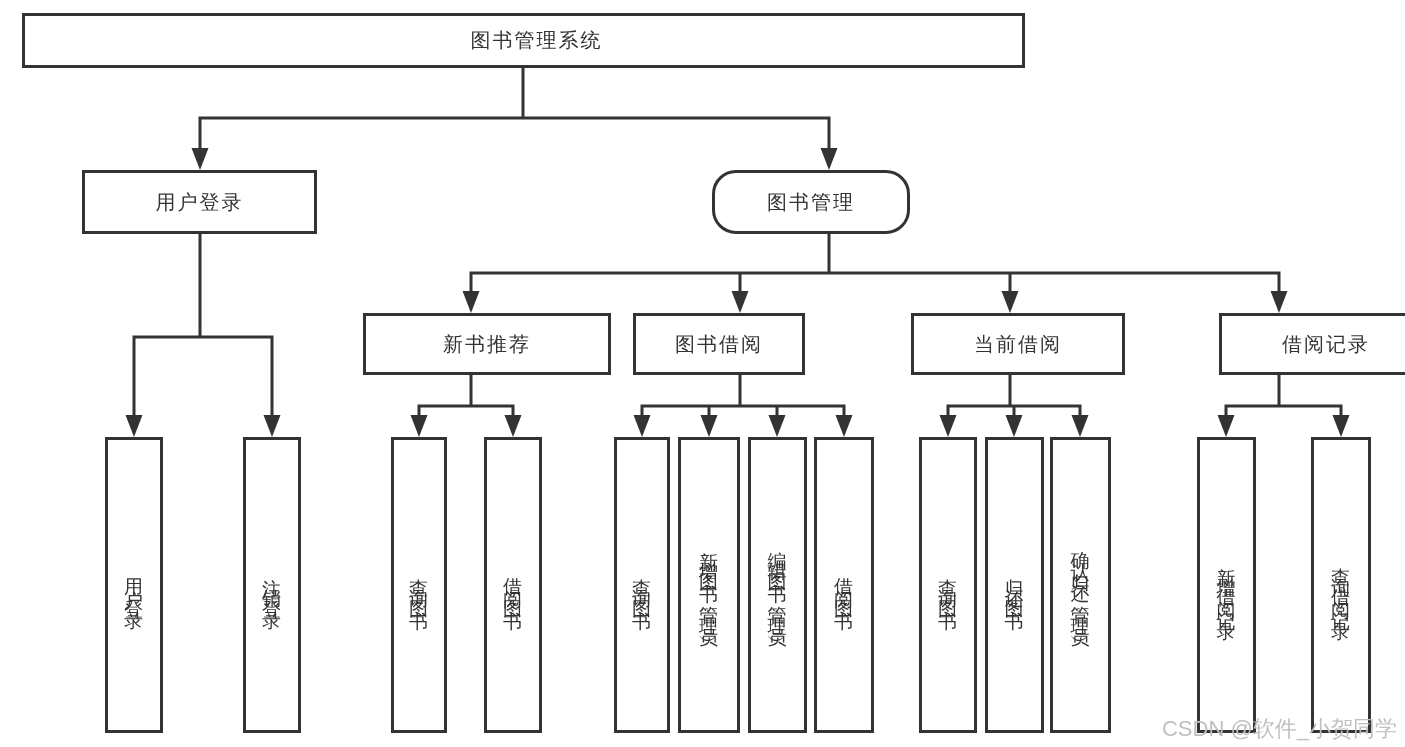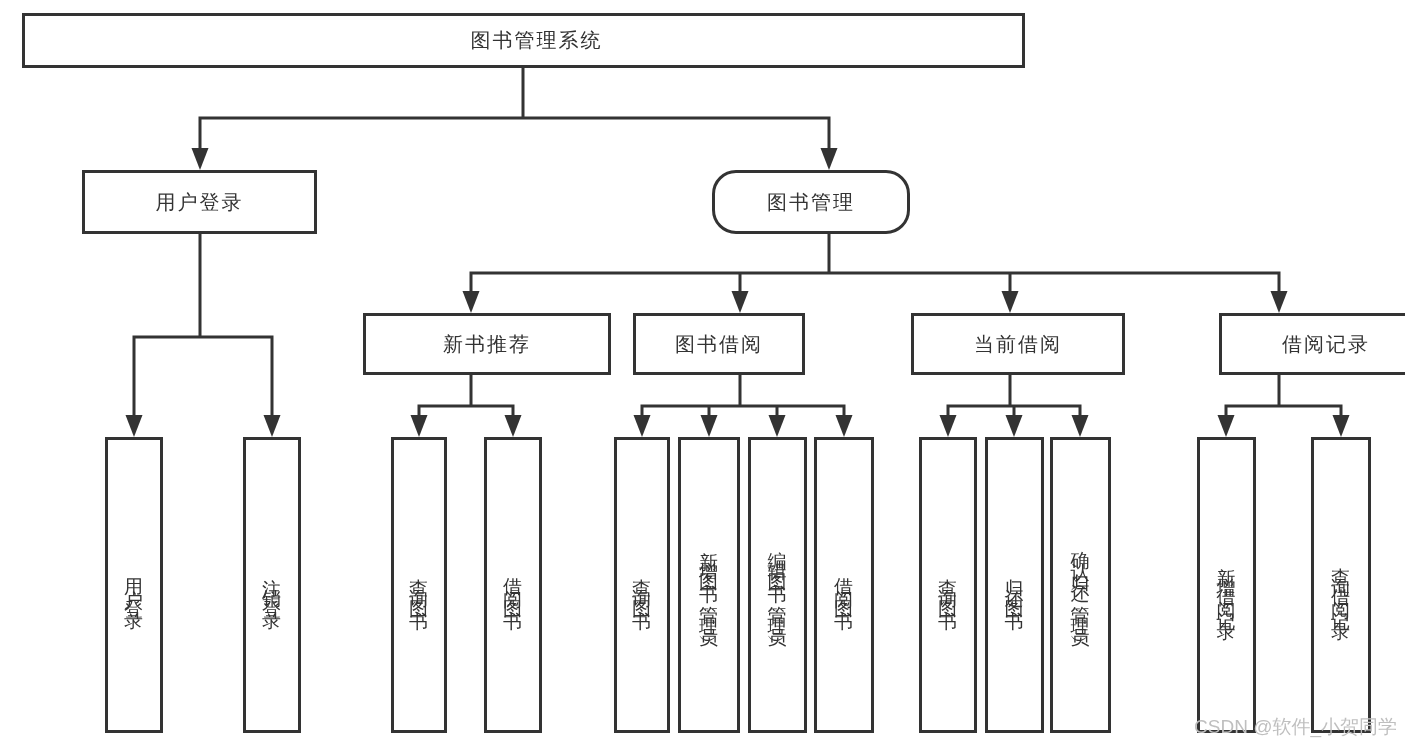--- a/index.html
+++ b/index.html
@@ -82,21 +82,21 @@
   #leaf-c4 { left: 814px;  width: 60px; }
   #leaf-d1 { left: 919px;  width: 58px; }
   #leaf-d2 { left: 985px;  width: 59px; }
   #leaf-d3 { left: 1050px; width: 61px; }
   #leaf-e1 { left: 1197px; width: 59px; }
   #leaf-e2 { left: 1311px; width: 60px; }
   #watermark {
     position: absolute;
     right: 8px;
     top: 714px;
-    font-size: 19px;
+    font-size: 22px;
     color: var(--watermark, #bfbfbf);
     z-index: 3;
     white-space: nowrap;
     margin-left: 20px;
   }
 </style>
 </head>
 <body>
 
 <div id="canvas">

